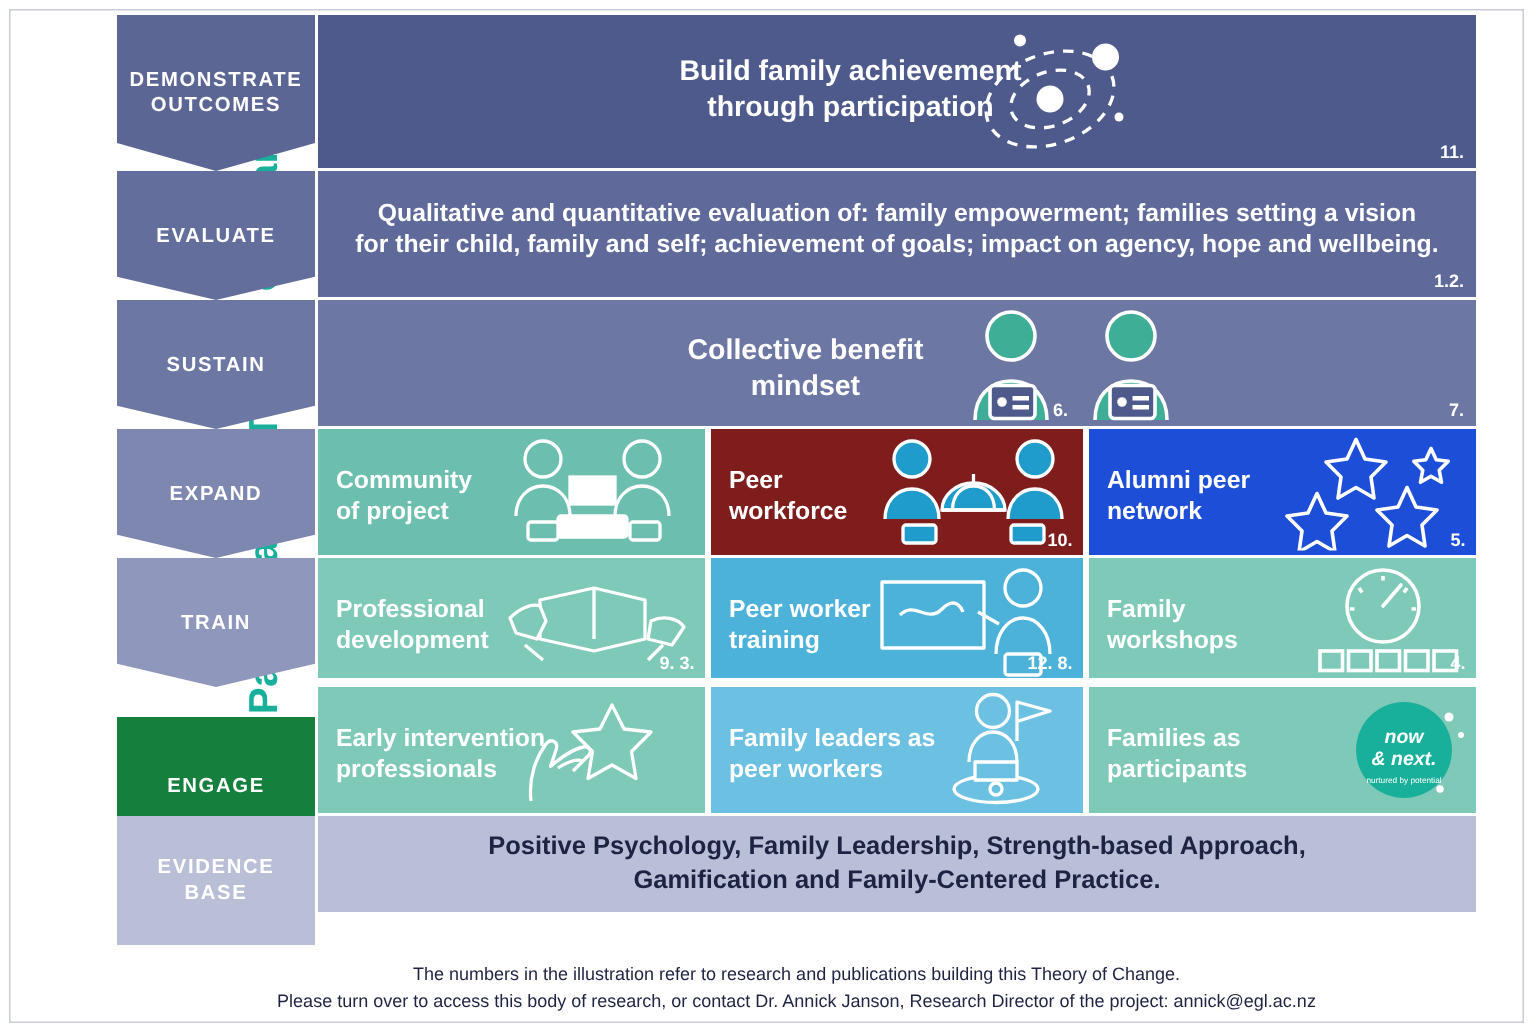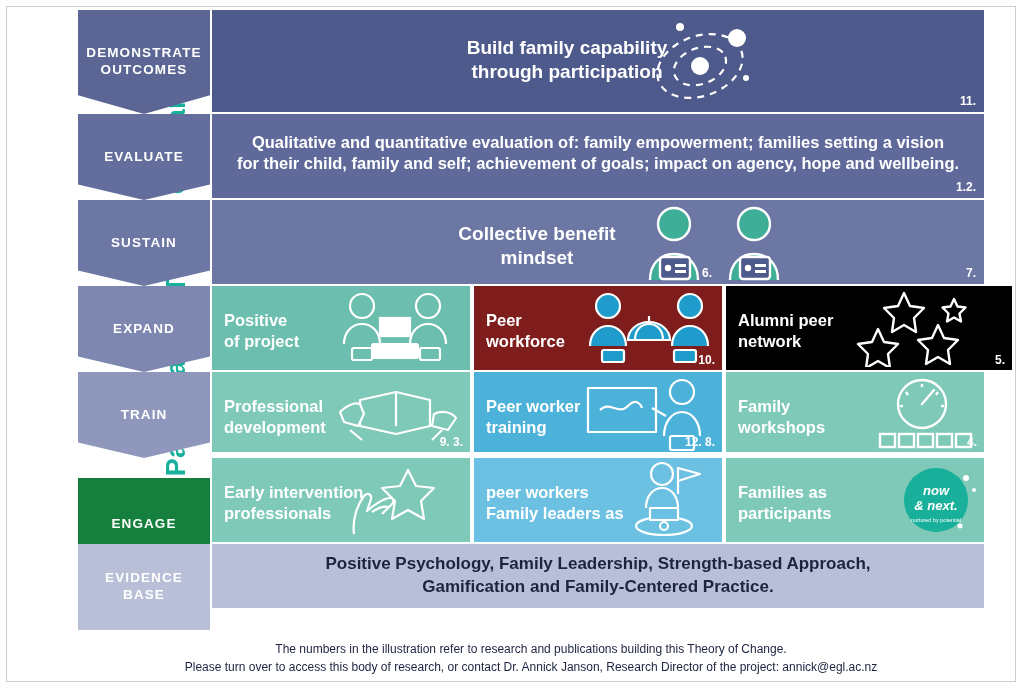--- a/index.html
+++ b/index.html
@@ -210,21 +210,21 @@
         <span>EVIDENCE</span>
         <span>BASE</span>
       </div>
     </div>
   </div>
 
   <div class="rows">
 
     <div class="row" style="top:0px; height:102px; background:#4e5a8c;">
       <div class="rowtext" style="left:190px; top:26px; width:330px; font-size:19px;">
-        <div>Build family capability</div>
+        <div>Build family achievement</div>
         <div>through participation</div>
       </div>
 
       <div class="ill" style="left:430px; top:8px;">
         <svg width="120" height="90" viewBox="0 0 120 90">
           <ellipse cx="58" cy="48" rx="44" ry="30" fill="none" stroke="#ffffff" stroke-width="2.2" stroke-dasharray="7 6" transform="rotate(-20 58 48)"></ellipse>
           <ellipse cx="58" cy="48" rx="27" ry="18" fill="none" stroke="#ffffff" stroke-width="2.2" stroke-dasharray="7 6" transform="rotate(-20 58 48)"></ellipse>
           <circle cx="58" cy="48" r="9" fill="#ffffff"></circle>
           <circle cx="95" cy="20" r="9" fill="#ffffff"></circle>
           <circle cx="38" cy="9" r="4" fill="#ffffff"></circle>
@@ -267,21 +267,21 @@
           </g>
         </svg>
       </div>
       <div class="numlabel" style="right:auto; left:490px;">6.</div>
       <div class="numlabel">7.</div>
     </div>
 
     <div class="row" style="top:276px; height:84px; background:transparent;">
       <div class="cell" style="left:0px; width:258px; background:#6cbfae;">
         <div class="celltext" style="top:24px;">
-          <div>Positive</div>
+          <div>Community</div>
           <div>of project</div>
         </div>
         <div class="ill" style="left:120px; top:4px;">
           <svg width="130" height="78" viewBox="0 0 130 78">
             <g stroke="#ffffff" stroke-width="2.2" fill="none">
               <circle cx="30" cy="16" r="12" fill="#6cbfae"></circle>
               <path d="M12 54c0-12 8-20 18-20s18 8 18 20" fill="#6cbfae"></path>
               <circle cx="96" cy="16" r="12" fill="#6cbfae"></circle>
               <path d="M78 54c0-12 8-20 18-20s18 8 18 20" fill="#6cbfae"></path>
               <rect x="48" y="28" width="30" height="18" fill="#ffffff" stroke="#ffffff"></rect>
@@ -311,21 +311,21 @@
               <path d="M46 50h42"></path>
               <path d="M53 50c0-10 6-16 14-16s14 6 14 16"></path>
               <rect x="20" y="60" width="22" height="12" rx="2" fill="#1f9ccb"></rect>
               <rect x="92" y="60" width="22" height="12" rx="2" fill="#1f9ccb"></rect>
             </g>
           </svg>
         </div>
         <div class="cellnum">10.</div>
       </div>
 
-      <div class="cell" style="left:514px; width:286px; background:#000000;">
+      <div class="cell" style="left:514px; width:258px; background:#1d4ed8;">
         <div class="celltext" style="top:24px;">
           <div>Alumni peer</div>
           <div>network</div>
         </div>
         <div class="ill" style="left:122px; top:3px;">
           <svg width="130" height="78" viewBox="0 0 130 78">
             <g fill="none" stroke="#ffffff" stroke-width="2.4" stroke-linejoin="round">
               <path d="M56 4l6 13 14 2-10 10 2 14-12-7-12 7 2-14-10-10 14-2z"></path>
               <path d="M30 40l6 13 14 2-10 10 2 14-12-7-12 7 2-14L10 55l14-2z"></path>
               <path d="M90 36l6 13 14 2-10 10 2 14-12-7-12 7 2-14-10-10 14-2z"></path>
@@ -414,22 +414,22 @@
               <path d="M12 72c-2-16 4-30 10-38 3-4 8-2 7 3l-4 12c7-6 16-12 22-13 4-1 6 3 3 6l-10 10" fill="#7fc9b8"></path>
               <path d="M30 50c6-4 12-6 16-5"></path>
             </g>
           </svg>
         </div>
         <div class="cellnum"></div>
       </div>
 
       <div class="cell" style="left:262px; width:248px; background:#6cc0e2;">
         <div class="celltext" style="top:24px;">
+          <div>Family leaders as</div>
           <div>peer workers</div>
-          <div>Family leaders as</div>
         </div>
         <div class="ill" style="left:148px; top:2px;">
           <svg width="100" height="80" viewBox="0 0 100 80">
             <g stroke="#ffffff" stroke-width="2.2" fill="none" stroke-linejoin="round">
               <circle cx="40" cy="14" r="11" fill="#6cc0e2"></circle>
               <path d="M24 48c0-12 7-20 16-20s16 8 16 20" fill="#6cc0e2"></path>
               <path d="M56 34V8l22 6-22 7" fill="#6cc0e2"></path>
               <ellipse cx="42" cy="66" rx="28" ry="9" fill="#6cc0e2"></ellipse>
               <path d="M28 48h28v12H28z" fill="#6cc0e2"></path>
               <circle cx="42" cy="66" r="4"></circle>

